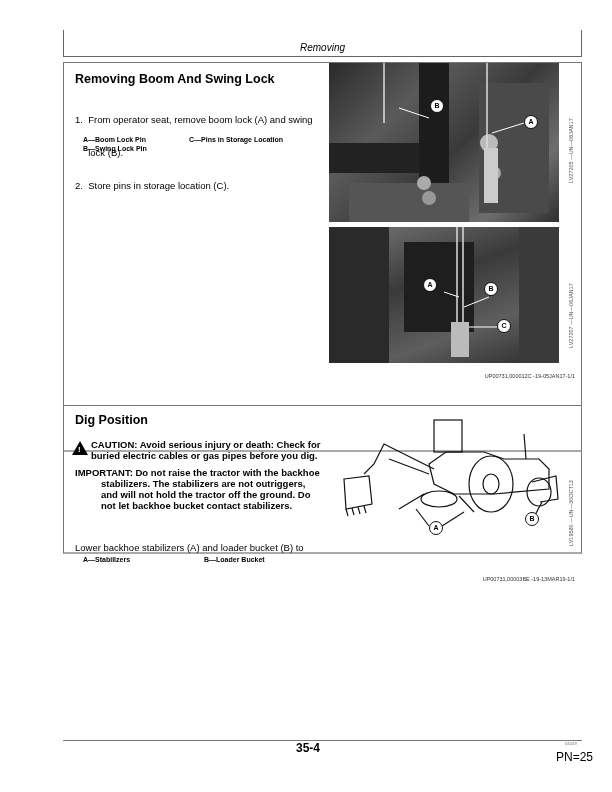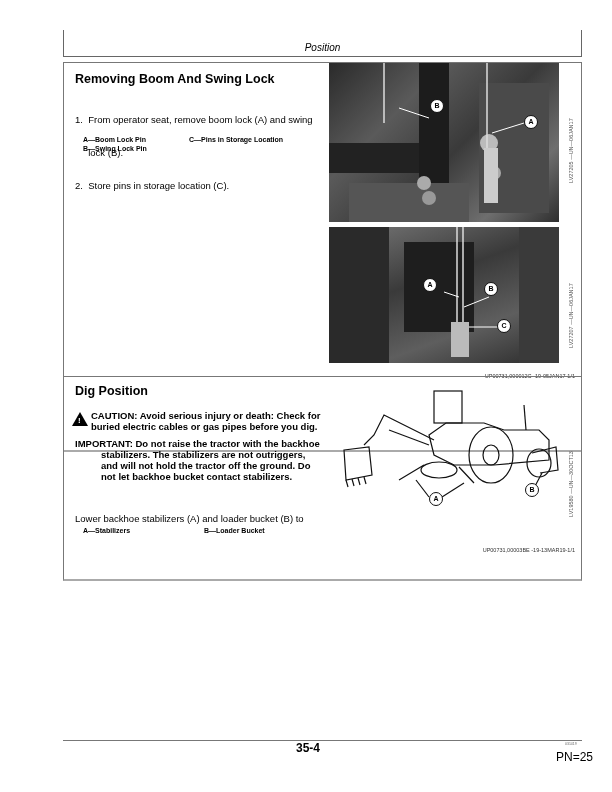--- a/index.html
+++ b/index.html
@@ -2,40 +2,40 @@
 <html><head>
 <meta charset="utf-8">
 <style>
   html, body { margin:0; padding:0; background:#ffffff; }
   body { width:612px; height:792px; position:relative; font-family:"Liberation Sans", sans-serif; color:#000; overflow:hidden; }
   .abs { position:absolute; }
   .hdr { left:63px; top:30px; width:519px; height:27px; border-left:1px solid #666; border-right:1px solid #666; border-bottom:1px solid #666; box-sizing:border-box; }
   .hdr-title { position:absolute; left:0; right:0; top:12px; text-align:center; font-style:italic; font-size:10px; }
   .section { left:63px; width:519px; border:1px solid #777; box-sizing:border-box; border-bottom:2px solid #aaa; }
   .s1 { top:62px; height:390px; }
-  .s2 { top:376px; height:205px; }
+  .s2 { top:405px; height:149px; }
   .title { position:absolute; left:11px; font-weight:bold; font-size:12.5px; }
   .body-text { position:absolute; font-size:9.5px; line-height:11px; }
   .legend { position:absolute; font-size:7px; font-weight:bold; line-height:8.5px; }
   .img { position:absolute; overflow:hidden; }
   .figid { position:absolute; font-size:5.5px; color:#555; transform:rotate(-90deg); transform-origin:left top; white-space:nowrap; }
   .ref { position:absolute; font-size:5.5px; color:#333; white-space:nowrap; }
   .callout { position:absolute; width:12px; height:12px; border-radius:50%; background:#fff; border:1.5px solid #111; font-size:7px; font-weight:bold; text-align:center; line-height:12px; box-sizing:content-box; }
   .footer-line { left:63px; top:740px; width:519px; height:1px; background:#777; }
   .pagenum { left:296px; top:741px; font-weight:bold; font-size:12px; }
   .tiny { left:565px; top:742px; font-size:3.5px; color:#666; }
   .pn { left:556px; top:750px; font-size:12px; }
   .caution-icon { display:inline-block; width:0; height:0; border-left:8px solid transparent; border-right:8px solid transparent; border-bottom:14px solid #000; position:relative; vertical-align:top; }
   .caution-icon span { position:absolute; left:-2px; top:4px; color:#fff; font-size:8px; font-weight:bold; }
 </style>
 </head>
 <body>
 
 <div class="abs hdr">
-  <div class="hdr-title">Position</div>
+  <div class="hdr-title">Removing</div>
 </div>
 
 <div class="abs section s1">
   <div class="title" style="top:9px;">Removing Boom And Swing Lock</div>
   <div class="body-text" style="left:11px; top:29px; white-space:pre;">
     <div>1.  From operator seat, remove boom lock (A) and swing</div>
     <div>     lock (B).</div>
     <div>2.  Store pins in storage location (C).</div>
   </div>
   <div class="legend" style="left:19px; top:73px;">

